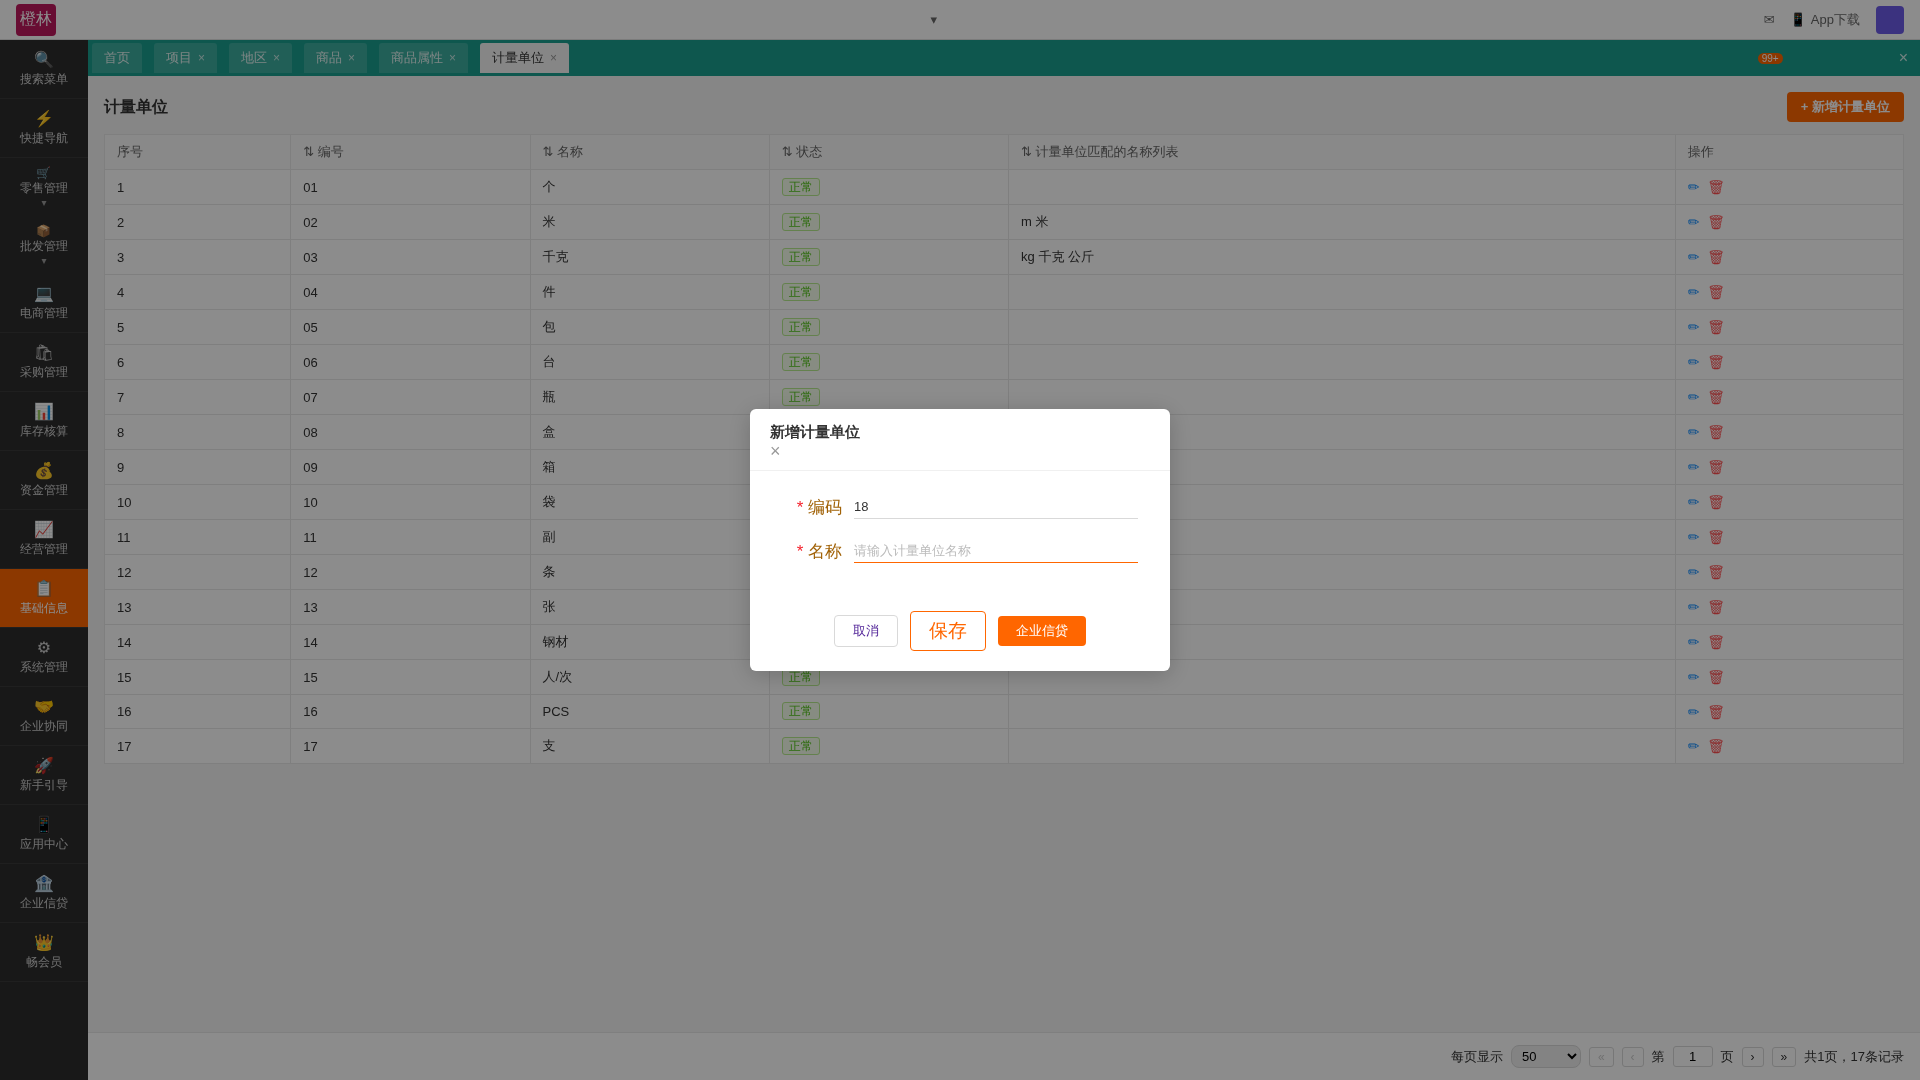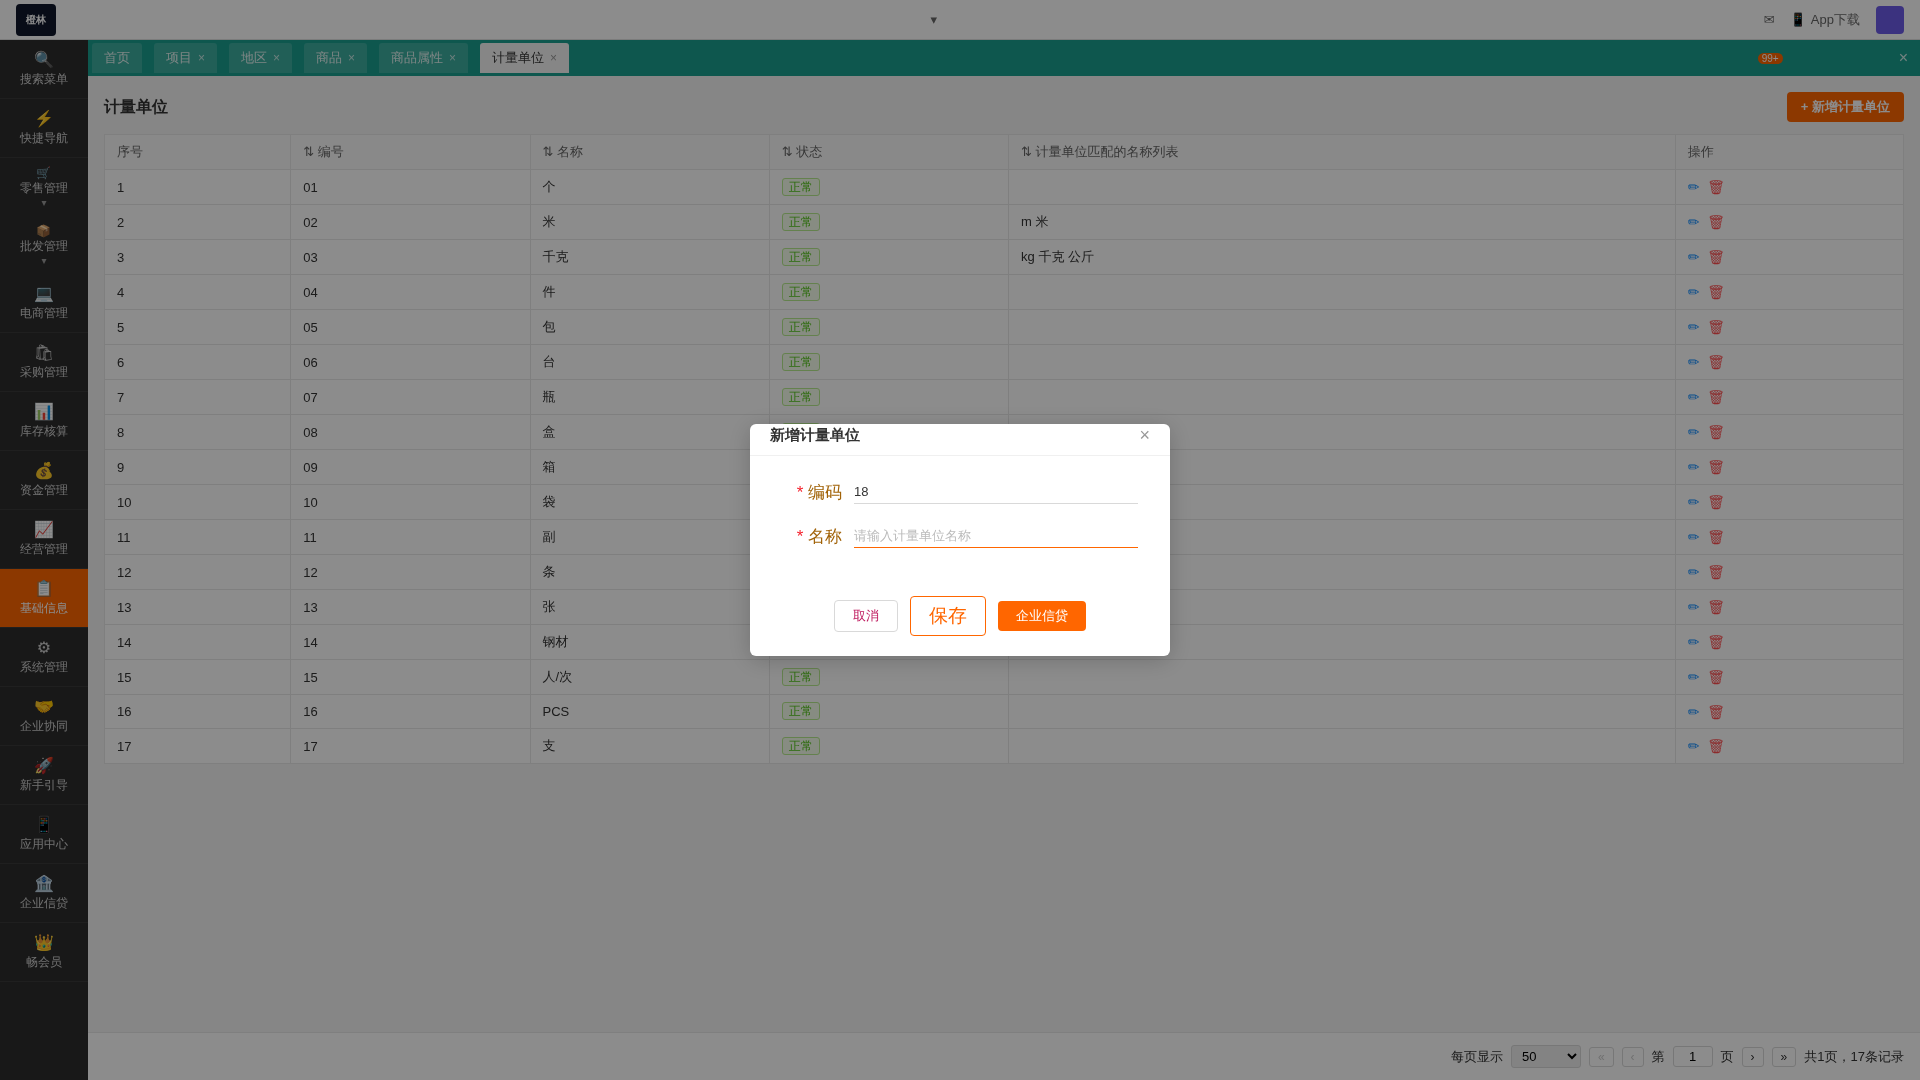--- a/index.html
+++ b/index.html
@@ -18,28 +18,28 @@
     }
     .logo-area {
       display: flex;
       align-items: center;
       gap: 8px;
       width: 88px;
     }
     .logo-icon {
       width: 40px;
       height: 32px;
-      background: #0f172a;
+      background: #be185d;
       border-radius: 4px;
       display: flex;
       align-items: center;
       justify-content: center;
       color: #fff;
-      font-size: 10px;
-      font-weight: bold;
+      font-size: 16px;
+      font-weight: normal;
     }
     .header-center {
       display: flex;
       align-items: center;
       gap: 4px;
     }
     .header-dropdown {
       display: flex;
       align-items: center;
       gap: 4px;
@@ -267,21 +267,21 @@
       padding: 12px 16px;
       background: #fff;
       border-top: 1px solid #e8e8e8;
       gap: 8px;
       font-size: 13px;
       flex-shrink: 0;
     }
     .pagination-bar .page-size-select {
       border: 1px solid #d9d9d9;
       padding: 2px 20px 2px 6px;
-      border-radius: 3px;
+      border-radius: 8px;
       font-size: 13px;
       cursor: pointer;
     }
     .page-btn {
       border: 1px solid #d9d9d9;
       background: #fff;
       padding: 2px 8px;
       border-radius: 3px;
       cursor: pointer;
       color: #333;
@@ -309,22 +309,23 @@
     }
     .modal {
       background: #fff;
       border-radius: 6px;
       width: 420px;
       box-shadow: 0 4px 24px rgba(0,0,0,0.2);
     }
     .modal-header {
       display: flex;
       justify-content: space-between;
-      padding: 2px 20px 10px;
+      padding: 14px 20px 10px;
       border-bottom: 1px solid #f0f0f0;
+      flex-direction: column;
     }
     .modal-title {
       font-size: 15px;
       font-weight: bold;
       color: #333;
     }
     .modal-close {
       cursor: pointer;
       color: #999;
       font-size: 18px;
@@ -366,21 +367,21 @@
     .modal-footer {
       display: flex;
       align-items: center;
       justify-content: center;
       gap: 12px;
       padding: 12px 20px 20px;
     }
     .btn-cancel {
       border: 1px solid #d9d9d9;
       background: #fff;
-      color: #be185d;
+      color: #4c1d95;
       padding: 6px 18px;
       border-radius: 4px;
       font-size: 13px;
       cursor: pointer;
     }
     .btn-save {
       border: 1px solid #f60;
       background: #fff;
       color: #f60;
       padding: 6px 18px;

